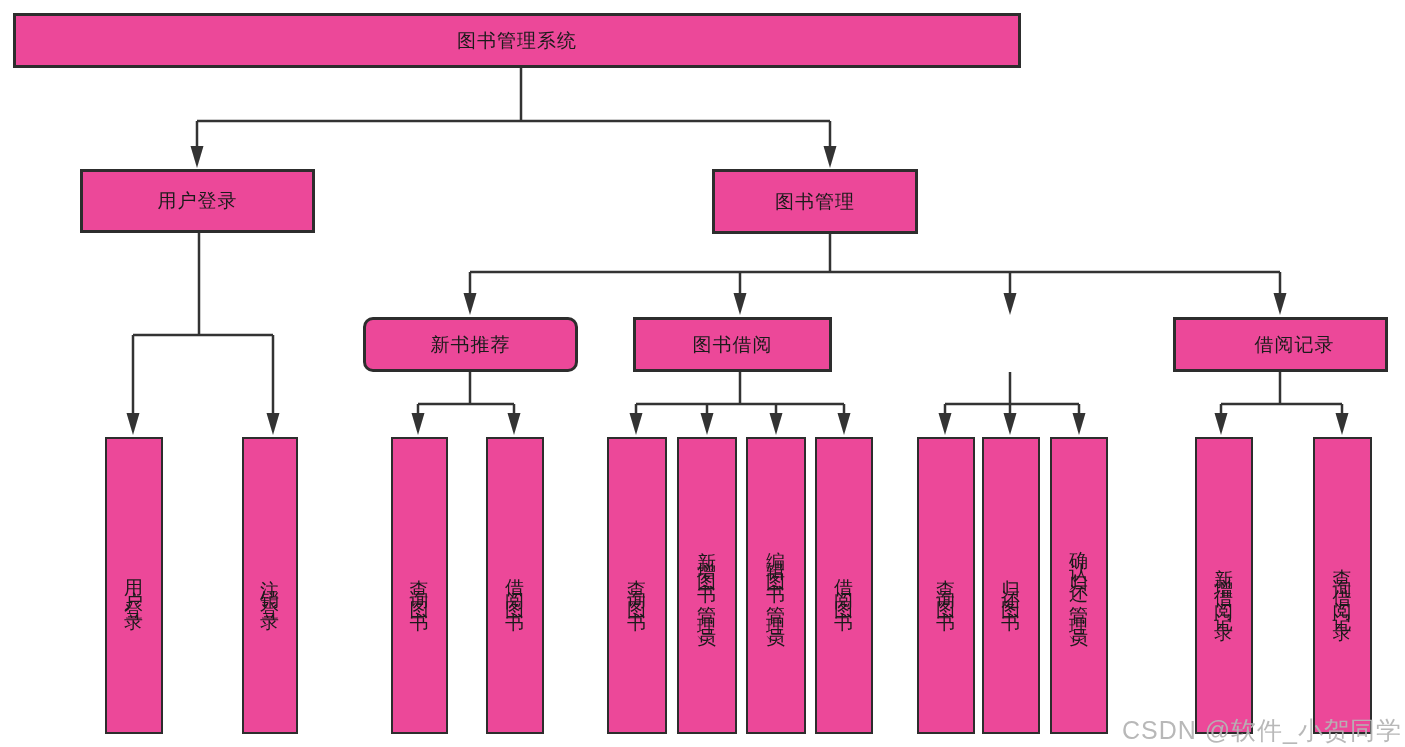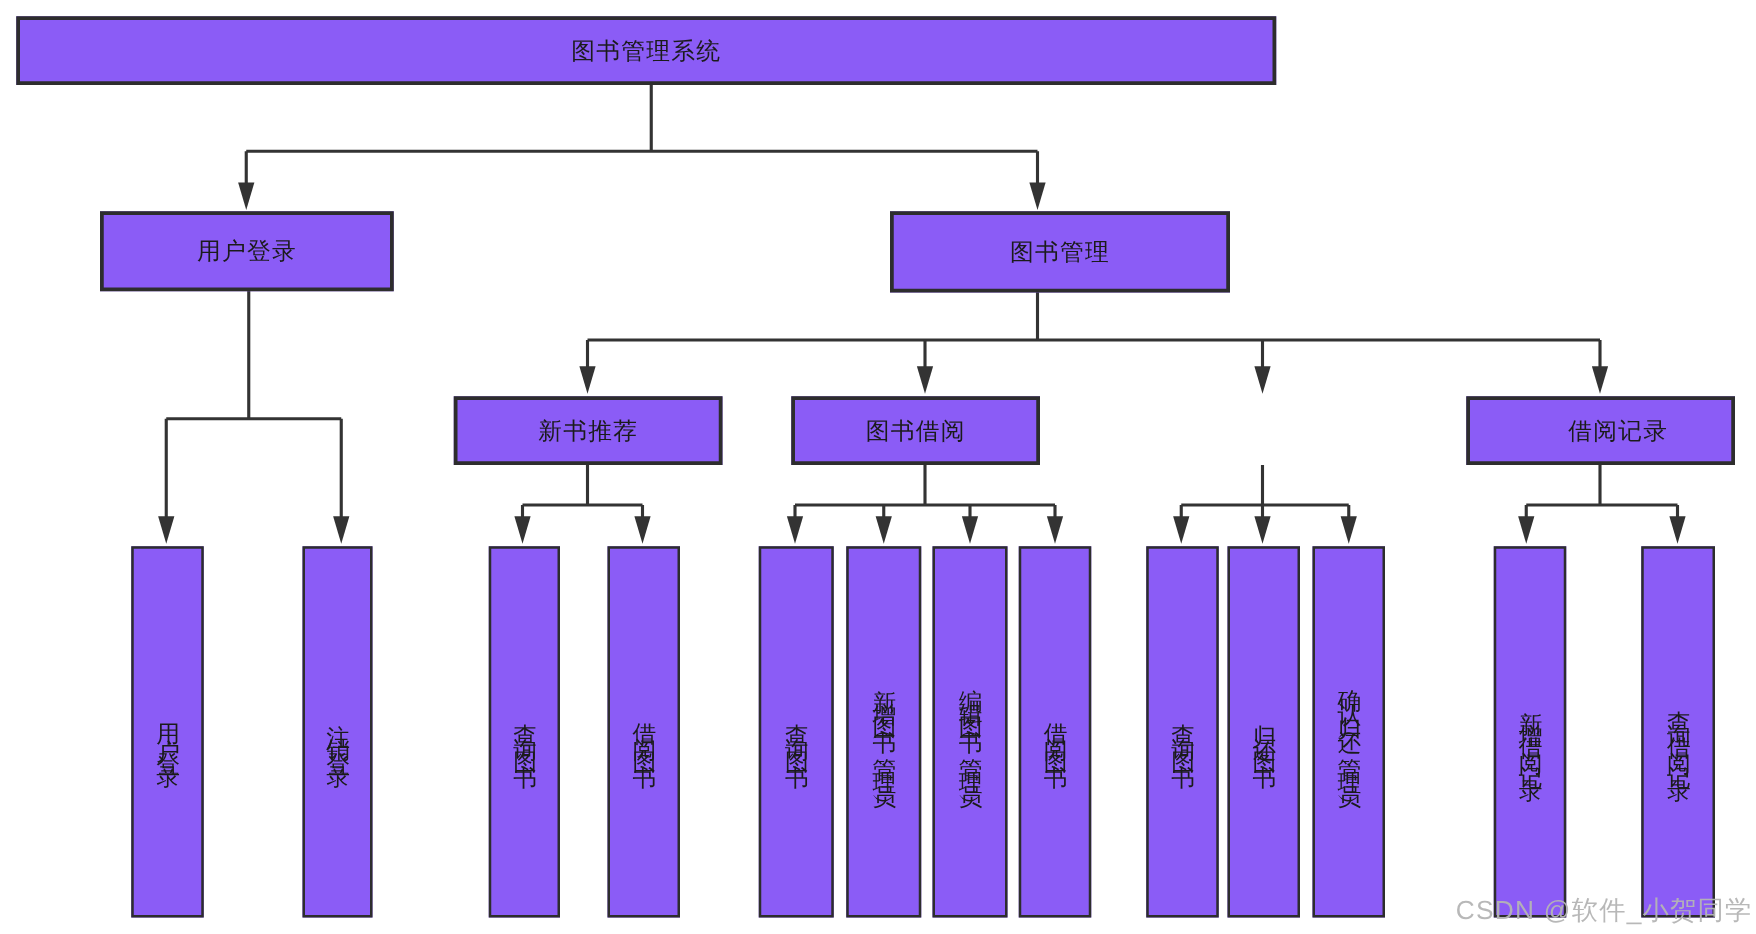--- a/index.html
+++ b/index.html
@@ -13,21 +13,21 @@
   }
   .connectors {
     position: absolute;
     left: 0; top: 0;
     width: 1405px; height: 747px;
     pointer-events: none;
   }
   .node {
     position: absolute;
     box-sizing: border-box;
-    background: #8b5cf6;
+    background: #ec4899;
     border: 2px solid #2d2d2d;
     color: #1b1b1b;
     display: flex;
     align-items: center;
     justify-content: center;
     text-align: center;
   }
   .node.h {
     font-size: 19px;
     letter-spacing: 1px;
@@ -40,21 +40,21 @@
     writing-mode: vertical-rl;
     text-orientation: mixed;
     font-size: 19px;
     letter-spacing: 11px;
     line-height: 1;
   }
   .watermark {
     position: absolute;
     right: 3px;
     top: 714px;
-    font-size: 21px;
+    font-size: 25px;
     letter-spacing: 1px;
     color: #b5b5b5;
     opacity: 0.95;
     white-space: nowrap;
   }
 </style>
 </head>
 <body>
 
 <div class="canvas">
@@ -121,26 +121,26 @@
       <polygon points="1003.5,413 1016.5,413 1010,435"></polygon>
       <polygon points="1072.5,413 1085.5,413 1079,435"></polygon>
       <polygon points="1214.5,413 1227.5,413 1221,435"></polygon>
       <polygon points="1335.5,413 1348.5,413 1342,435"></polygon>
     </g>
   </svg>
 
   <div class="node h root" style="left:13px; top:13px; width:1008px; height:55px;">图书管理系统</div>
 
   <div class="node h lvl" style="left:80px; top:169px; width:235px; height:64px;">用户登录</div>
-  <div class="node h lvl" style="left:712px; top:169px; width:272px; height:65px;">图书管理</div>
+  <div class="node h lvl" style="left:712px; top:169px; width:206px; height:65px;">图书管理</div>
 
   <div class="node v" style="left:105px; top:437px; width:58px; height:297px;">用户登录</div>
   <div class="node v" style="left:242px; top:437px; width:56px; height:297px;">注销登录</div>
 
-  <div class="node h lvl" style="left:363px; top:317px; width:215px; height:55px;">新书推荐</div>
+  <div class="node h lvl" style="left:363px; top:317px; width:215px; height:55px;border-radius:10px;">新书推荐</div>
   <div class="node h lvl" style="left:633px; top:317px; width:199px; height:55px;">图书借阅</div>
   <div class="node h lvl" style="left:1173px; top:317px; width:215px; height:55px;padding-left:28px;">借阅记录</div>
 
   <div class="node v" style="left:391px; top:437px; width:57px; height:297px;">查询图书</div>
   <div class="node v" style="left:486px; top:437px; width:58px; height:297px;">借阅图书</div>
 
   <div class="node v" style="left:607px; top:437px; width:60px; height:297px;">查询图书</div>
   <div class="node v" style="left:677px; top:437px; width:60px; height:297px;">新增图书（管理员）</div>
   <div class="node v" style="left:746px; top:437px; width:60px; height:297px;">编辑图书（管理员）</div>
   <div class="node v" style="left:815px; top:437px; width:58px; height:297px;">借阅图书</div>

